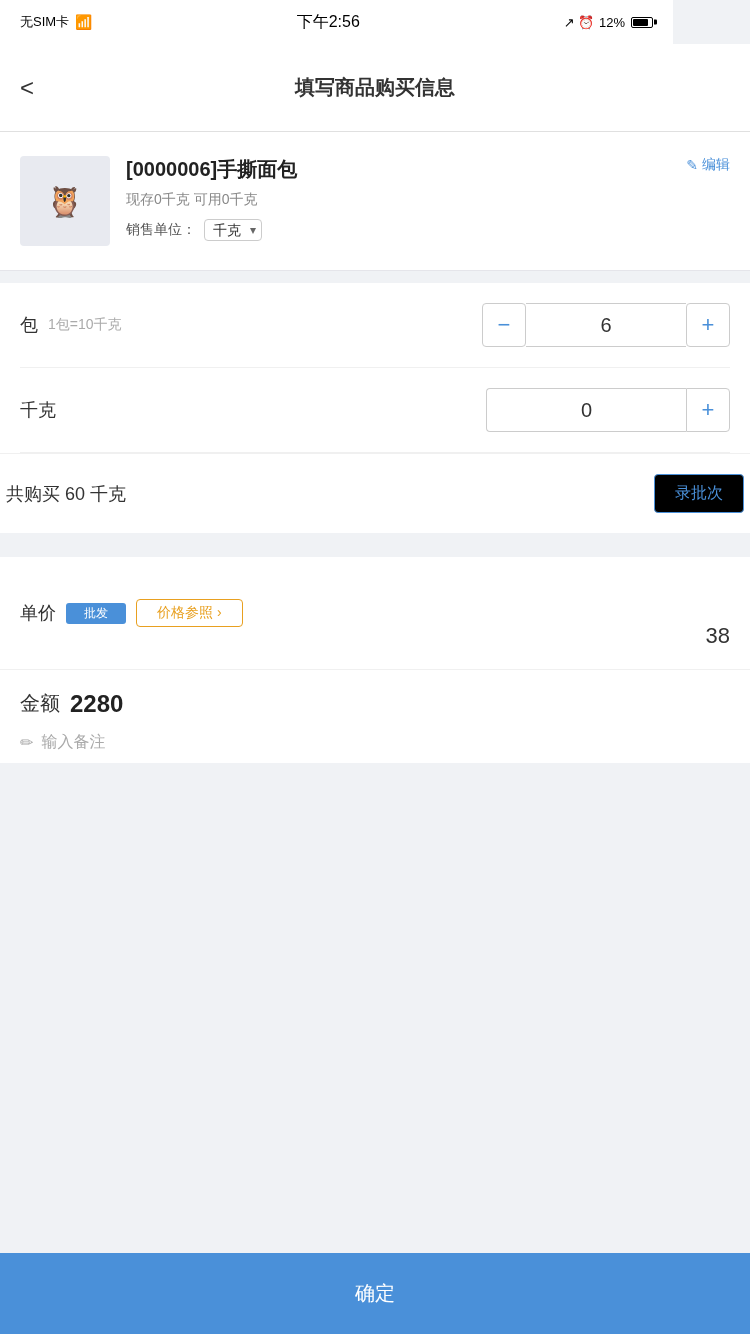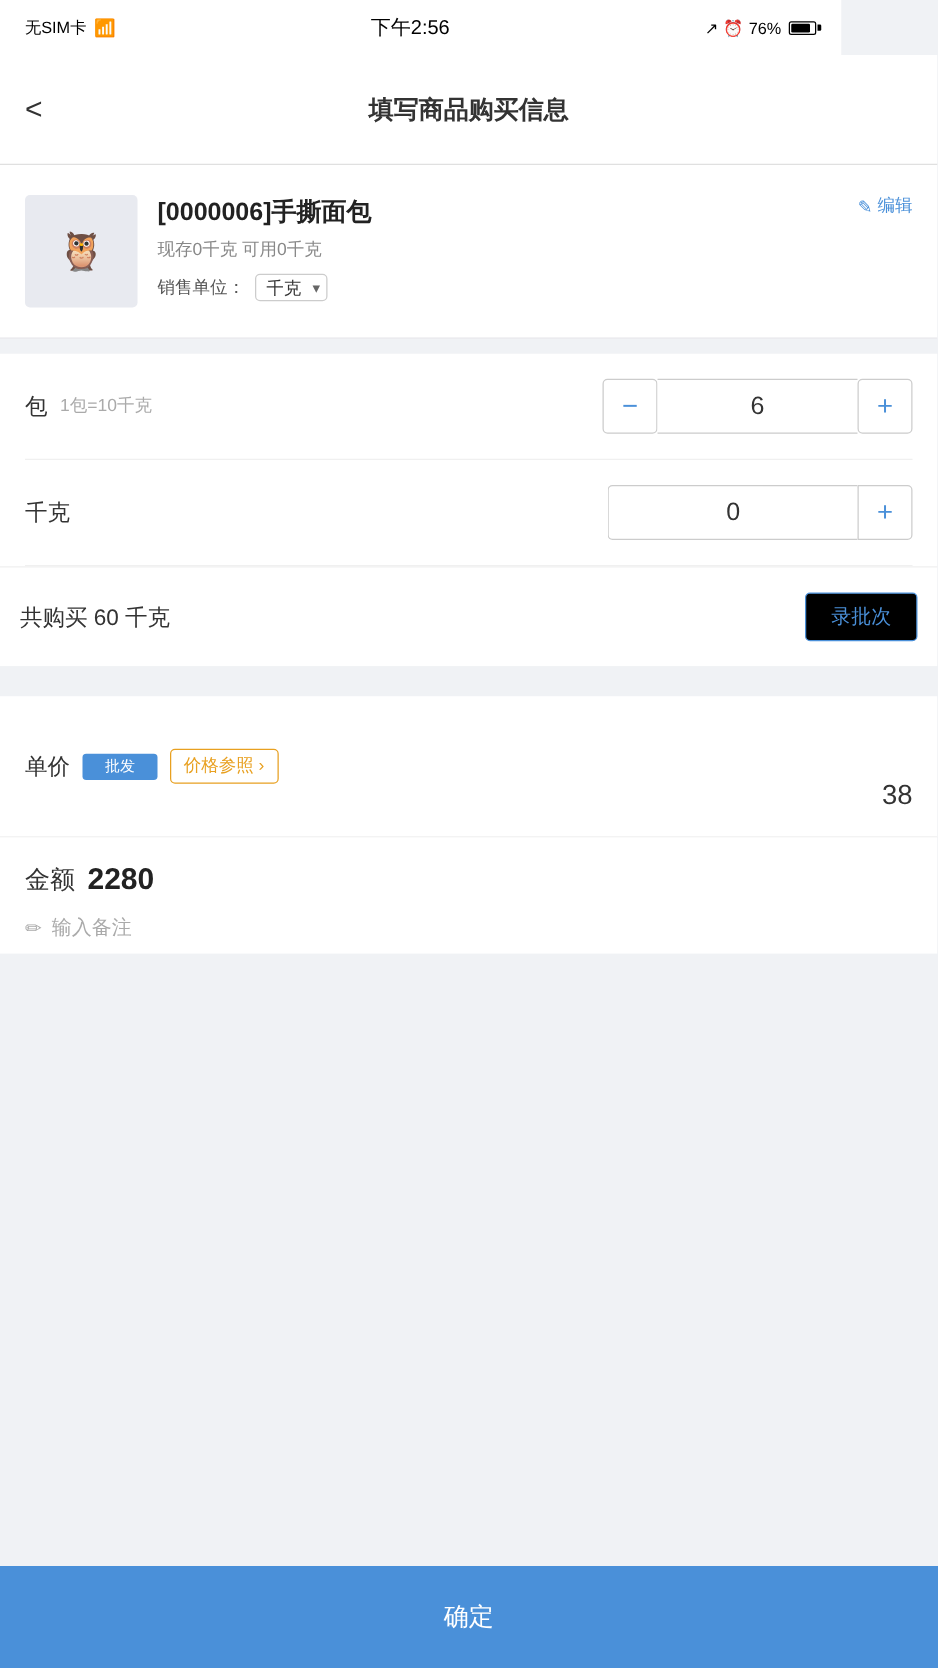--- a/index.html
+++ b/index.html
@@ -213,21 +213,21 @@
       font-size: 20px;
       color: #333;
       background: #fff;
     }
 
     
     .total-row {
       display: flex;
       align-items: center;
       justify-content: space-between;
-      padding: 20px 16px;
+      padding: 20px 6px;
       background: #fff;
       border-top: 1px solid #f0f0f0;
     }
     .total-label {
       font-size: 18px;
       color: #333;
     }
     .batch-btn {
       border: 1px solid #4a90d9;
       border-radius: 4px;
@@ -262,21 +262,21 @@
     .tag-pifa {
       background: #4a90d9;
       color: #fff;
       font-size: 12px;
       border-radius: 3px;
       padding: 2px 18px;
     }
     .price-ref-btn {
       border: 1.5px solid #e8a020;
       border-radius: 4px;
-      padding: 4px 10px;
+      padding: 4px 20px;
       font-size: 14px;
       color: #e8a020;
       background: #fff;
       cursor: pointer;
       display: flex;
       align-items: center;
       gap: 4px;
     }
     .price-value {
       font-size: 22px;
@@ -345,21 +345,21 @@
 
 <div class="status-bar">
   <div class="status-left">
     <span>无SIM卡</span>
     <span class="wifi-icon">📶</span>
   </div>
   <div class="status-center">下午2:56</div>
   <div class="status-right">
     <span>↗</span>
     <span>⏰</span>
-    <span>76%</span>
+    <span>12%</span>
     <span class="battery">
       <span class="battery-fill"></span>
     </span>
   </div>
 </div>
 
 <div class="nav-bar">
   <span class="nav-back">&lt;</span>
   <span class="nav-title">填写商品购买信息</span>
 </div>

